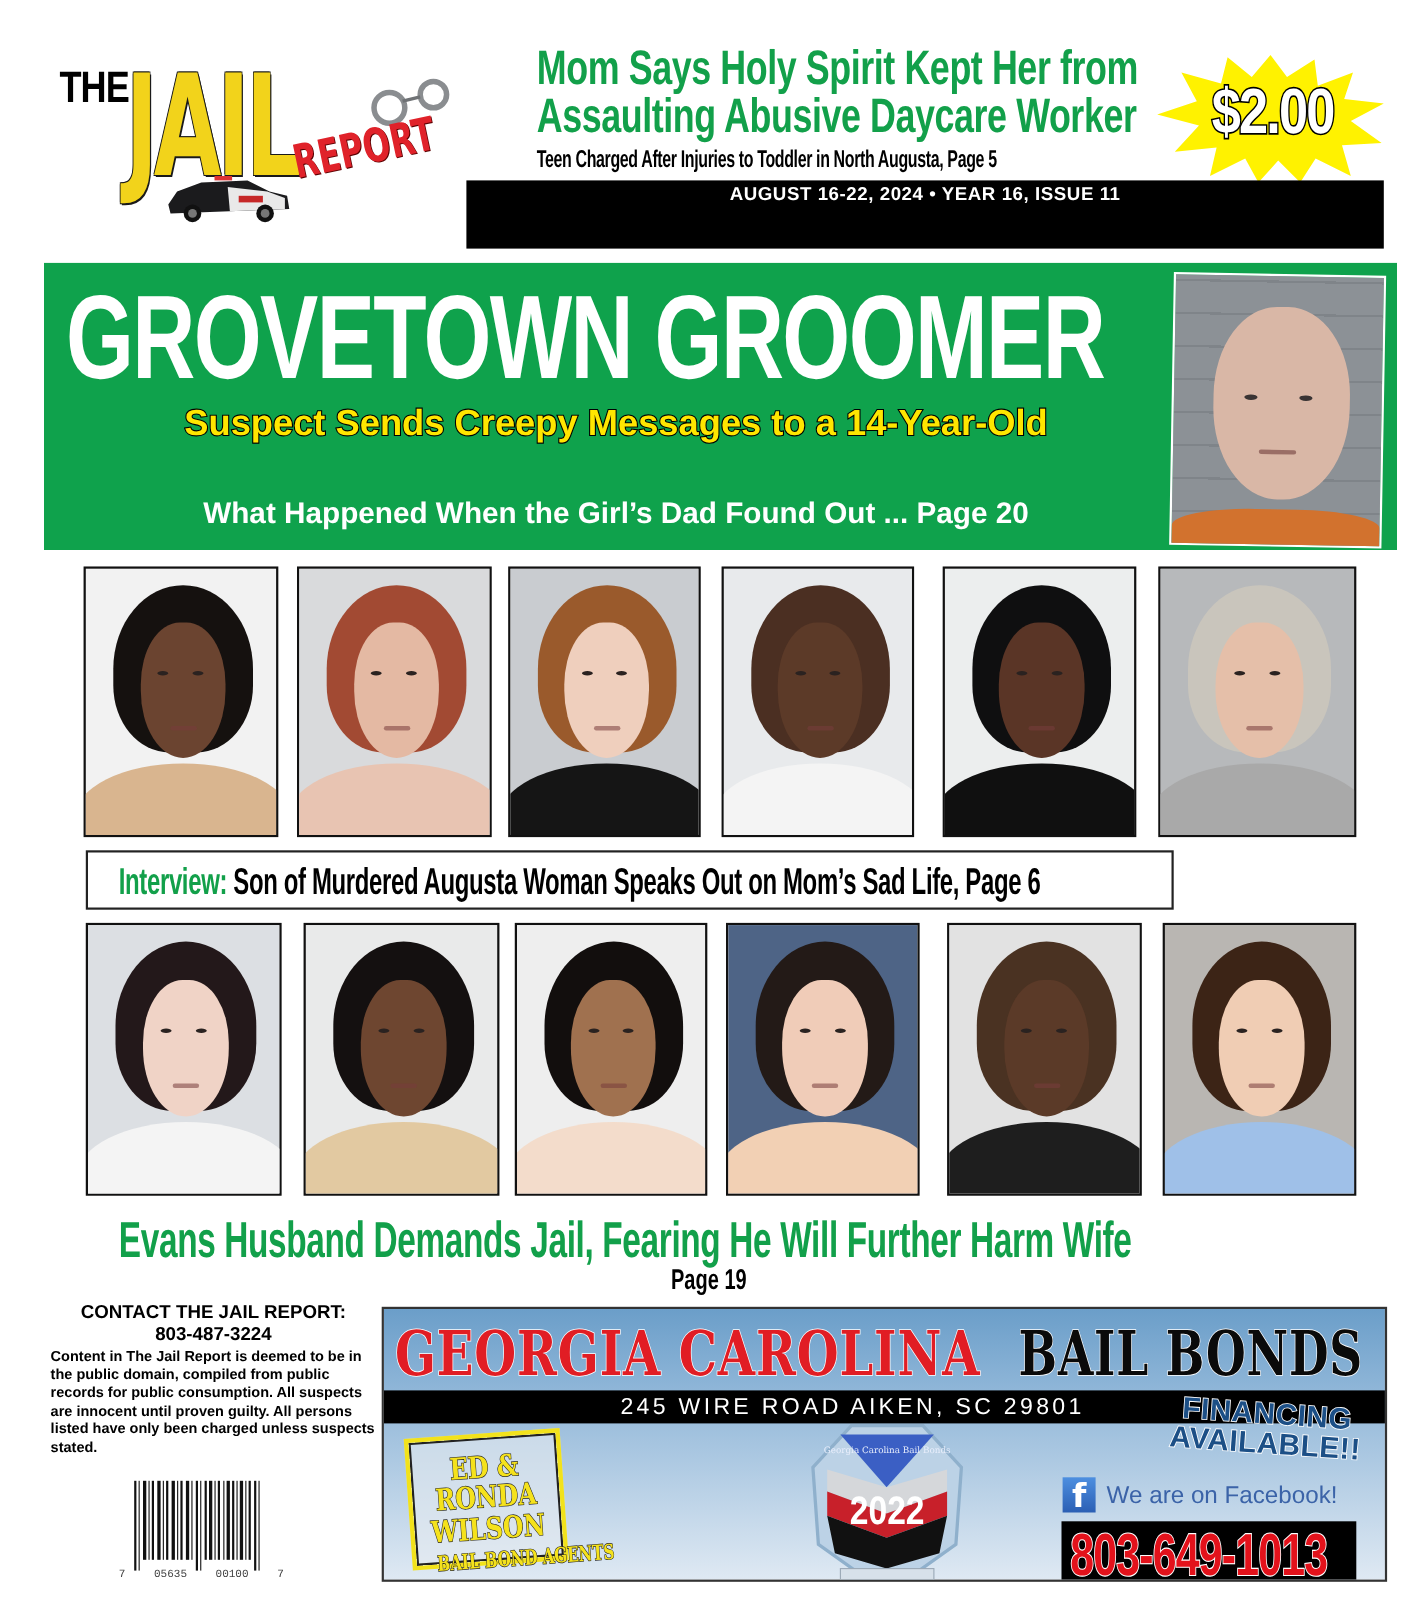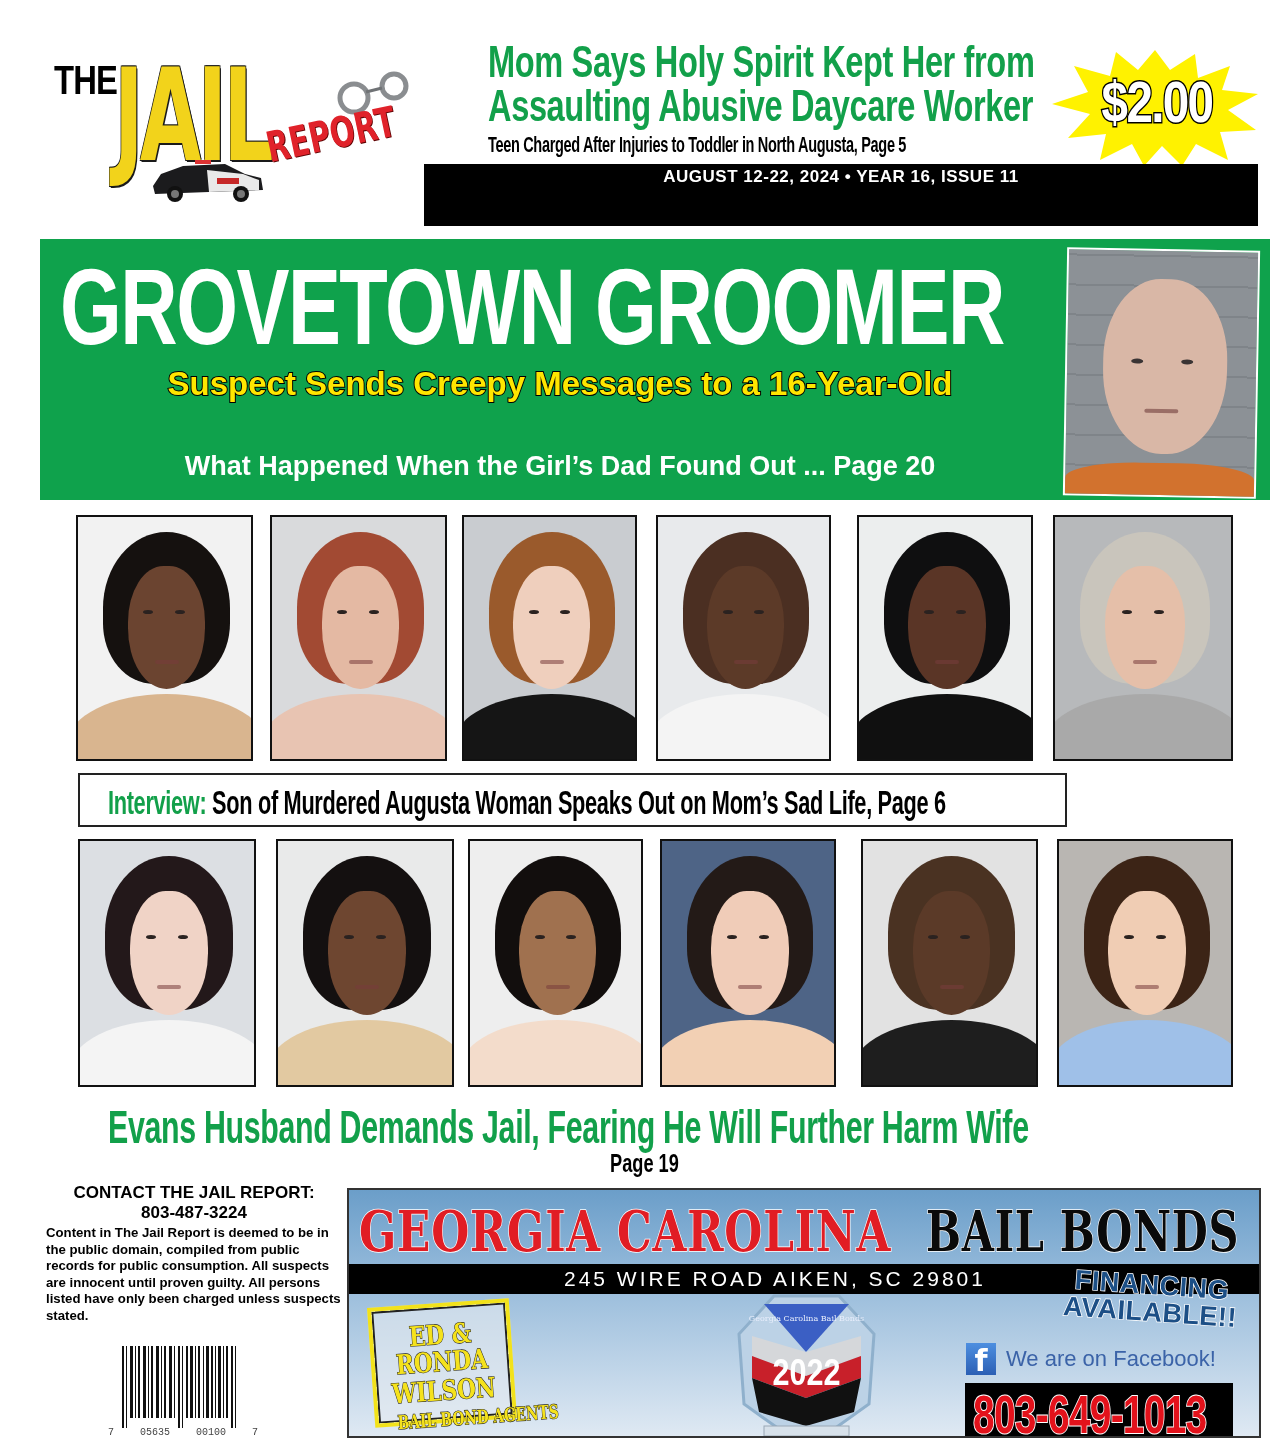--- a/index.html
+++ b/index.html
@@ -117,26 +117,26 @@
 </div>
 
 <div id="price-badge" class="abs">
   <svg width="210" height="118" viewBox="0 0 210 118">
     <polygon fill="#fff200" points="105,2 120,22 145,6 148,30 180,18 172,42 208,46 178,62 206,82 170,84 178,112 146,96 132,118 112,98 94,118 82,96 50,112 56,86 18,90 40,66 2,56 38,44 24,18 60,28 66,4 88,22"></polygon>
   </svg>
   <div class="price">$2.00</div>
 </div>
 
 <div id="edition-bar" class="abs">
-  <div class="issue">AUGUST 12-22, 2024 • YEAR 16, ISSUE 11</div>
+  <div class="issue">AUGUST 16-22, 2024 • YEAR 16, ISSUE 11</div>
 </div>
 
 <div id="lead" class="abs">
   <div class="headline">GROVETOWN GROOMER</div>
-  <div class="deck l1">Suspect Sends Creepy Messages to a 16-Year-Old</div>
+  <div class="deck l1">Suspect Sends Creepy Messages to a 14-Year-Old</div>
   <div class="teaser">What Happened When the Girl’s Dad Found Out ... Page 20</div>
   <div class="main-photo">
     <div style="position:absolute;left:0;top:0;width:100%;height:100%;background:repeating-linear-gradient(0deg,#8c9196 0 28px,#7f8489 28px 30px);"></div>
     <div style="position:absolute;left:36px;top:28px;width:124px;height:175px;border-radius:46% 46% 48% 48%;background:#d9b7a6;"></div>
     <div style="position:absolute;left:64px;top:108px;width:12px;height:5px;border-radius:50%;background:#3a3434;"></div>
     <div style="position:absolute;left:114px;top:108px;width:12px;height:5px;border-radius:50%;background:#3a3434;"></div>
     <div style="position:absolute;left:78px;top:158px;width:34px;height:4px;border-radius:2px;background:#9a6e66;"></div>
     <div style="position:absolute;left:0;top:212px;width:100%;height:40px;background:#d2722e;border-radius:40% 40% 0 0;"></div>
   </div>
 </div>

